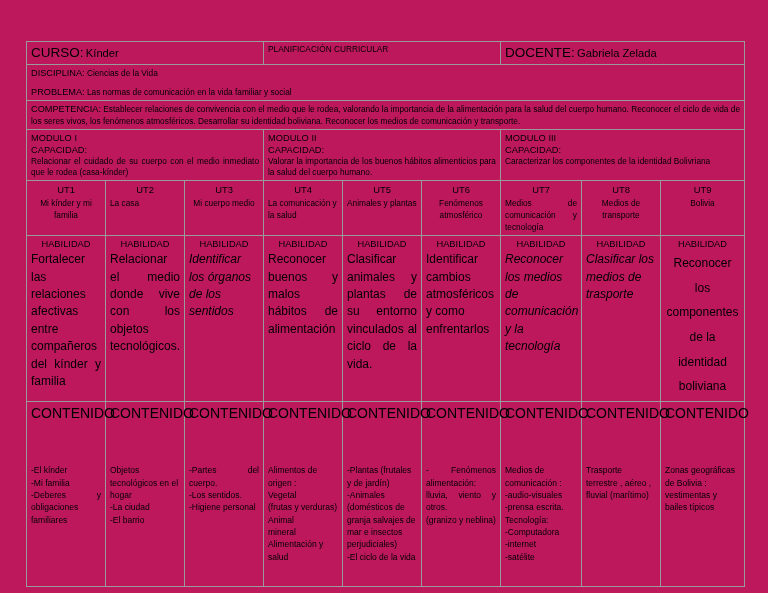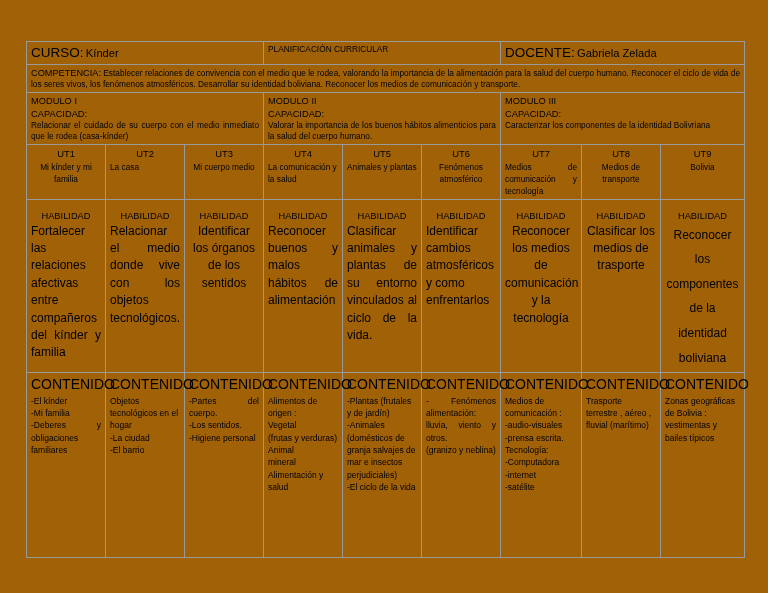--- a/index.html
+++ b/index.html
@@ -11,21 +11,21 @@
     width: 768px;
     height: 593px;
     font-family: "Liberation Sans", sans-serif;
     color: #000000;
     overflow: hidden;
   }
   .page {
     position: relative;
     width: 768px;
     height: 593px;
-    background: #a16207;
+    background: #be185d;
     box-sizing: border-box;
   }
   table.plan {
     position: absolute;
     left: 26px;
     top: 41px;
     width: 718px;
     border-collapse: collapse;
     table-layout: fixed;
   }
@@ -74,34 +74,34 @@
 
   
   .ut { text-align: center; padding: 2px 4px 4px 4px; }
   .ut .num { font-size: 9.4px; line-height: 1.45; }
   .ut .nm  { font-size: 8.3px; line-height: 1.45; }
   .ut .nm.left { text-align: left; }
   .ut .nm.wide { text-align: justify; }
 
   
   .hab { padding: 2px 4px 4px 4px; height: 100px; }
-  .hab .h { font-size: 9.3px; text-align: center; line-height: 1.4; margin-top: 8px; }
+  .hab .h { font-size: 9.3px; text-align: center; line-height: 1.4; }
   .hab .b { font-size: 12px; line-height: 1.45; }
   .b.just   { text-align: justify; }
-  .b.center { text-align: center; }
+  .b.center { text-align: left; font-style: italic; }
   .b.left   { text-align: left; }
   .b.airy   { line-height: 2.05; text-align: center; }
 
   
   .cont { padding: 2px 4px 4px 4px; height: 180px; }
   .cont .h { font-size: 14px; text-align: center; line-height: 1.4; }
   .cont .b { font-size: 8.5px; line-height: 1.45; }
   .cont .b.just { text-align: justify; }
   .cont .b.left { text-align: left; }
-  .nowrapline { white-space: pre-line; }
+  .nowrapline { white-space: pre-line; margin-top: 41px; }
 </style>
 </head>
 <body>
 
 <div class="page">
 
   <table class="plan">
     <colgroup>
       <col style="width:79px">
         <col style="width:79px">
@@ -120,20 +120,32 @@
         <span class="lbl-lg">CURSO:</span>
         <span class="val-lg">Kínder</span>
       </td>
       <td class="t-title" colspan="3">PLANIFICACIÓN CURRICULAR</td>
       <td class="t-docente" colspan="3">
         <span class="lbl-lg">DOCENTE:</span>
         <span class="val-lg">Gabriela Zelada</span>
       </td>
     </tr>
 
+    <tr>
+      <td class="meta" colspan="9">
+        <div class="line">
+          <span class="k">DISCIPLINA:</span>
+          <span>Ciencias de la Vida</span>
+        </div>
+        <div class="line">
+          <span class="k">PROBLEMA:</span>
+          <span>Las normas de comunicación en la vida familiar y social</span>
+        </div>
+      </td>
+    </tr>
 
     <tr>
       <td class="comp" colspan="9">
         <span class="k">COMPETENCIA:</span>
         <span>Establecer relaciones de convivencia con el medio  que le rodea, valorando la importancia de la alimentación para la salud del cuerpo humano. Reconocer el ciclo de vida de los seres vivos, los fenómenos atmosféricos. Desarrollar su identidad boliviana. Reconocer los medios de comunicación y transporte.</span>
       </td>
     </tr>
 
     <tr>
       <td class="mod" colspan="3">

